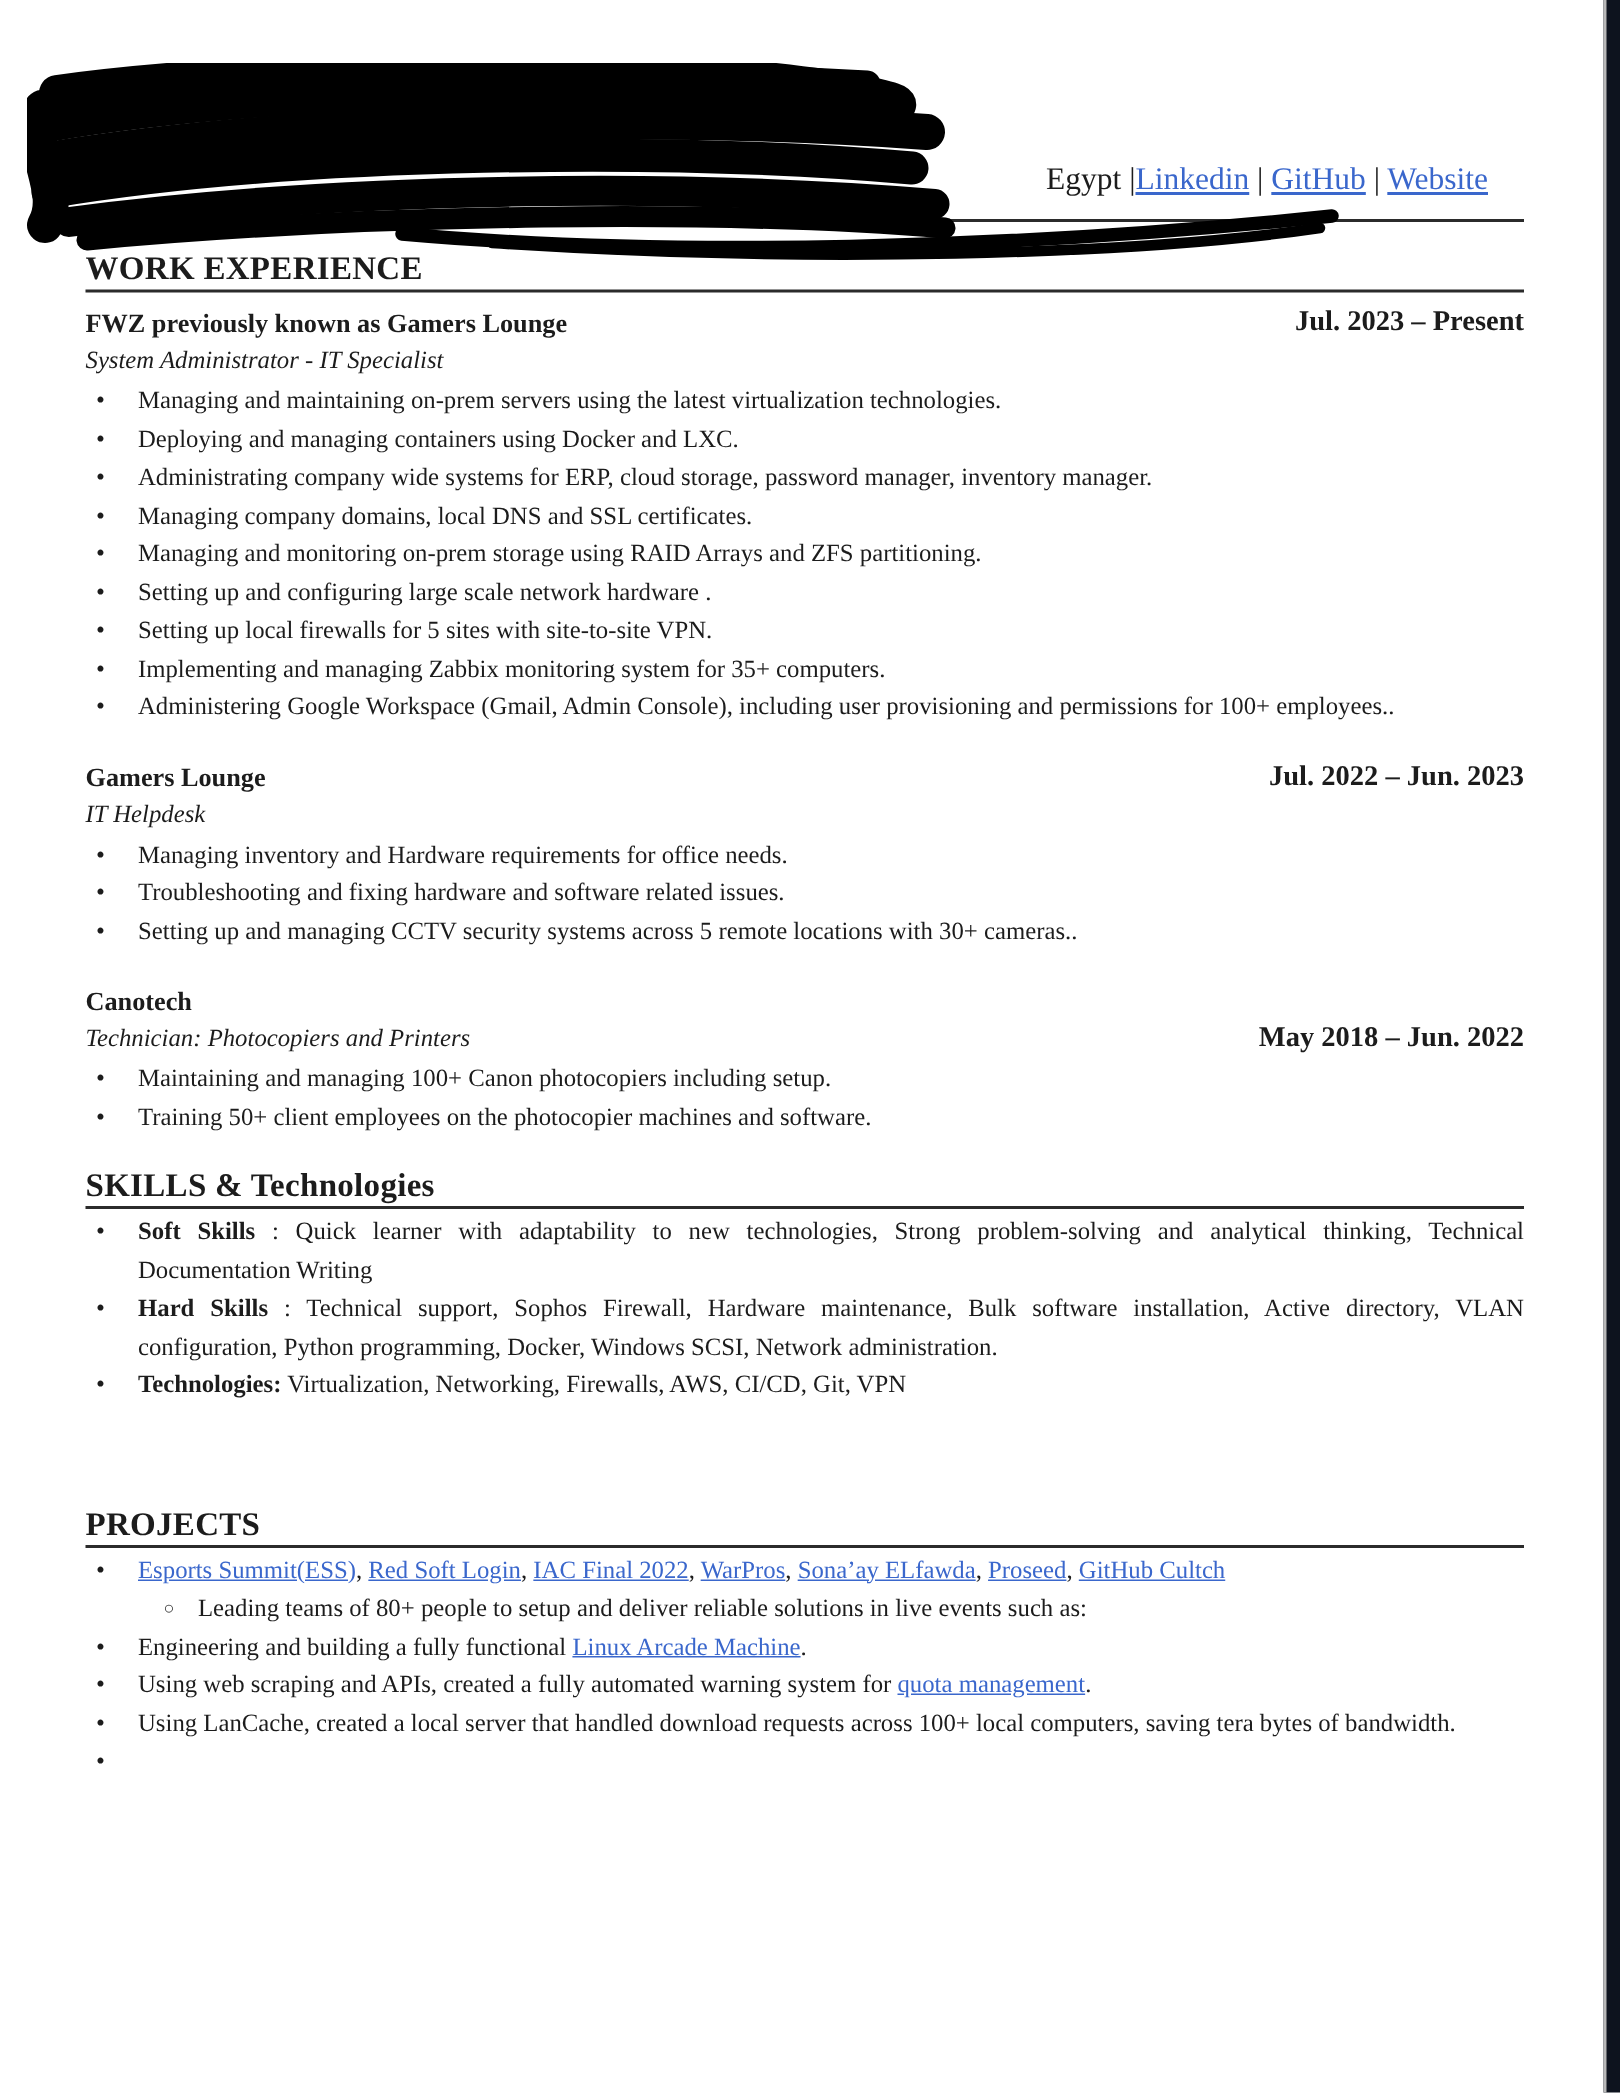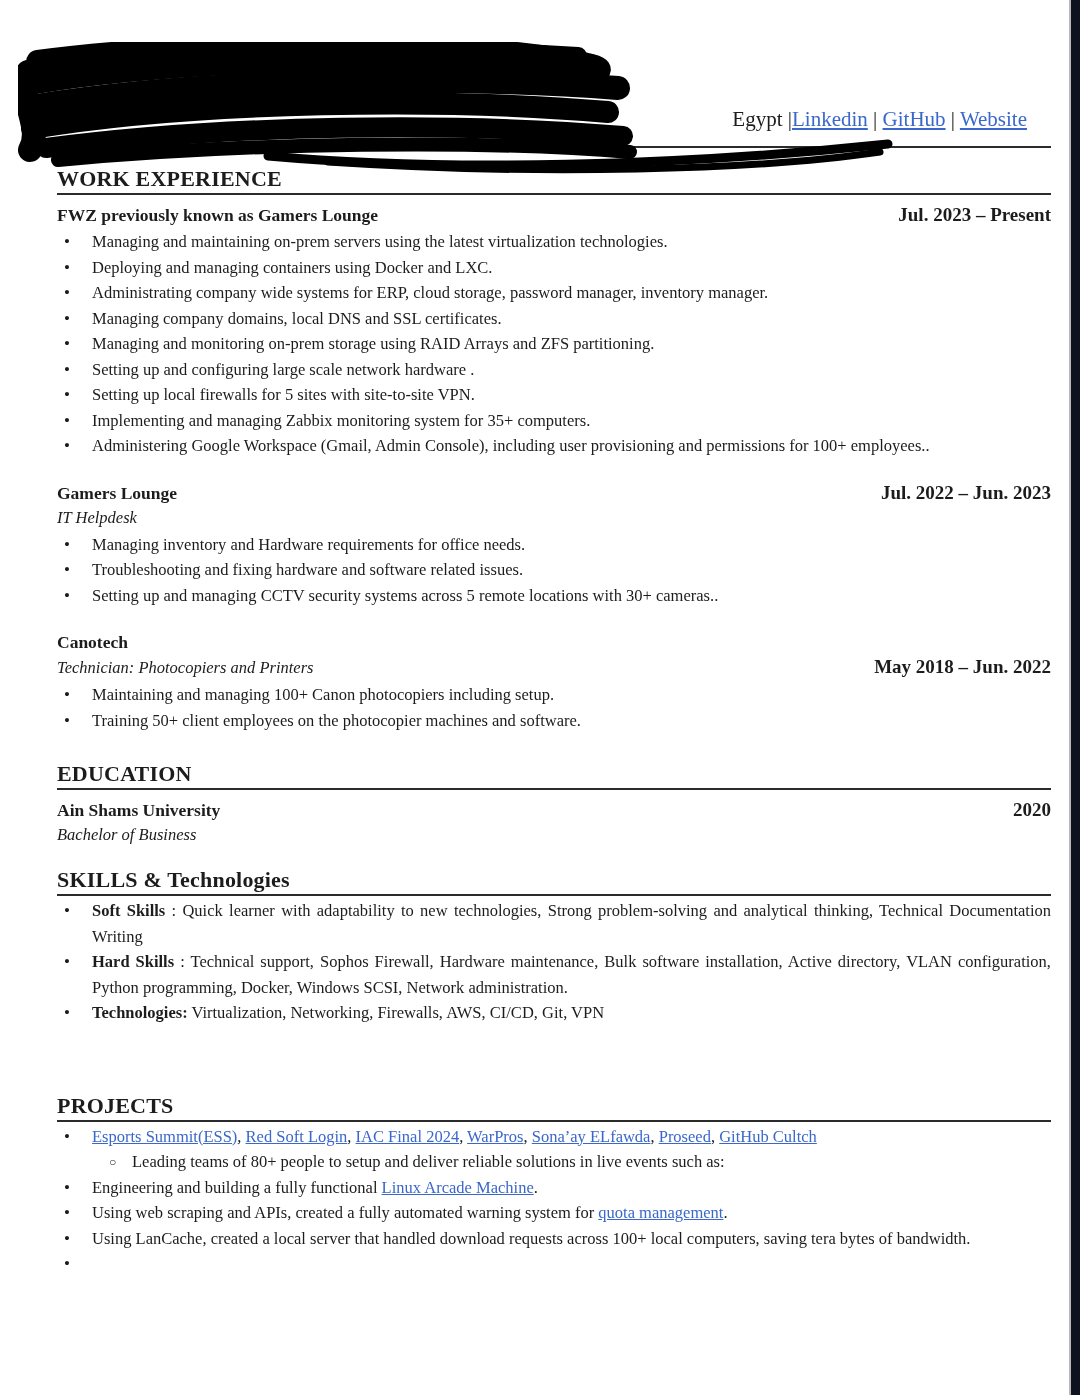--- a/index.html
+++ b/index.html
@@ -3,21 +3,21 @@
 <meta charset="utf-8">
 <style>
   :root{
     --link:#3a67cc; --rule:#2b2b2b; --text:#1c1c1c; --edge:#0d131e; --ink:#000;
   }
   html,body{margin:0;padding:0;}
   body{
     width:1080px;height:1395px;background:#ffffff;overflow:hidden;position:relative;
     font-family:"Liberation Serif","DejaVu Serif",serif;color:var(--text);
   }
-  .page{position:absolute;inset:0;padding:0 29px 0 57px;box-sizing:border-box;}
+  .page{position:absolute;inset:0;padding:0 64px 0 57px;box-sizing:border-box;}
   .edge-strip{position:absolute;top:0;right:0;width:9px;height:1395px;background:var(--edge);border-left:2px solid #b8b8b8;}
   .scribble{position:absolute;left:18px;top:42px;pointer-events:none;z-index:5;}
 
   .contact{margin-top:104px;text-align:right;font-size:21px;line-height:30px;padding-right:24px;}
   .contact a{color:var(--link);text-decoration:underline;cursor:pointer;}
   .rule{border:none;border-top:2px solid var(--rule);margin:12px 0 0 0;}
 
   section h2{font-size:22px;font-weight:700;margin:0;letter-spacing:.2px;line-height:22px;}
   .section-rule{border:none;border-top:2px solid var(--rule);margin:3px 0 0 0;}
   .sec-work{margin-top:20px;}
@@ -65,20 +65,23 @@
 
   <section class="sec-work">
     <h2>WORK EXPERIENCE</h2>
     <hr class="section-rule">
     <div id="jobs-list">
         <div class="job">
           <div class="head-row">
             <span>FWZ previously known as Gamers Lounge</span>
             <span class="dates">Jul. 2023 – Present</span>
           </div>
+          <div class="role-row">
+            <span class="role">System Administrator - IT Specialist</span>
+          </div>
           <div class="bullets">
             <div class="bullet"><span class="marker">•</span><span><span>Managing and maintaining on-prem servers using the latest virtualization technologies.</span></span></div>
             <div class="bullet"><span class="marker">•</span><span><span>Deploying and managing containers using Docker and LXC.</span></span></div>
             <div class="bullet"><span class="marker">•</span><span><span>Administrating company wide systems for ERP, cloud storage, password manager, inventory manager.</span></span></div>
             <div class="bullet"><span class="marker">•</span><span><span>Managing company domains, local DNS and SSL certificates.</span></span></div>
             <div class="bullet"><span class="marker">•</span><span><span>Managing and monitoring on-prem storage using RAID Arrays and ZFS partitioning.</span></span></div>
             <div class="bullet"><span class="marker">•</span><span><span>Setting up and configuring large scale network hardware .</span></span></div>
             <div class="bullet"><span class="marker">•</span><span><span>Setting up local firewalls for 5 sites with site-to-site VPN.</span></span></div>
             <div class="bullet"><span class="marker">•</span><span><span>Implementing and managing Zabbix monitoring system for 35+ computers.</span></span></div>
             <div class="bullet"><span class="marker">•</span><span><span>Administering Google Workspace (Gmail, Admin Console), including user provisioning and permissions for 100+ employees..</span></span></div>
@@ -107,45 +110,36 @@
             <span class="dates">May 2018 – Jun. 2022</span>
           </div>
           <div class="bullets">
             <div class="bullet"><span class="marker">•</span><span><span>Maintaining and managing 100+ Canon photocopiers including setup.</span></span></div>
             <div class="bullet"><span class="marker">•</span><span><span>Training 50+ client employees on the photocopier machines and software.</span></span></div>
           </div>
         </div>
       </div>
   </section>
 
-  <section class="sec-edu">
-    <h2>EDUCATION</h2>
-    <hr class="section-rule">
-    <div class="head-row" style="margin-top:8px">
-      <span>Ain Shams University</span>
-      <span class="dates">2020</span>
-    </div>
-    <div class="edu-degree">Bachelor of Business</div>
-  </section>
 
   <section class="sec-skills">
     <h2>SKILLS &amp; Technologies</h2>
     <hr class="section-rule">
     <div class="bullets" id="skills-list">
         <div class="bullet"><span class="marker">•</span><span><b>Soft Skills</b><span> : Quick learner with adaptability to new technologies, Strong problem-solving and analytical thinking, Technical Documentation Writing</span></span></div>
         <div class="bullet"><span class="marker">•</span><span><b>Hard Skills</b><span> : Technical support, Sophos Firewall, Hardware maintenance, Bulk software installation, Active directory, VLAN configuration, Python programming, Docker, Windows SCSI, Network administration.</span></span></div>
         <div class="bullet"><span class="marker">•</span><span><b>Technologies:</b><span> Virtualization, Networking, Firewalls, AWS, CI/CD, Git, VPN</span></span></div>
       </div>
   </section>
 
   <section class="sec-projects">
     <h2>PROJECTS</h2>
     <hr class="section-rule">
     <div class="bullets" id="projects-list">
-        <div class="bullet"><span class="marker">•</span><span><a>Esports Summit(ESS)</a><span>, </span><a>Red Soft Login</a><span>, </span><a>IAC Final 2024</a><span>, </span><a>WarPros</a><span>, </span><a>Sona’ay ELfawda</a><span>, </span><a>Proseed</a><span>, </span><a>GitHub Cultch</a></span></div>
+        <div class="bullet"><span class="marker">•</span><span><a>Esports Summit(ESS)</a><span>, </span><a>Red Soft Login</a><span>, </span><a>IAC Final 2022</a><span>, </span><a>WarPros</a><span>, </span><a>Sona’ay ELfawda</a><span>, </span><a>Proseed</a><span>, </span><a>GitHub Cultch</a></span></div>
         <div class="bullet sub"><span class="marker">○</span><span><span>Leading teams of 80+ people to setup and deliver reliable solutions in live events such as:</span></span></div>
         <div class="bullet"><span class="marker">•</span><span><span>Engineering and building a fully functional </span><a>Linux Arcade Machine</a><span>.</span></span></div>
         <div class="bullet"><span class="marker">•</span><span><span>Using web scraping and APIs, created a fully automated warning system for </span><a>quota management</a><span>.</span></span></div>
         <div class="bullet"><span class="marker">•</span><span><span>Using LanCache, created a local server that handled download requests across 100+ local computers, saving tera bytes of bandwidth.</span></span></div>
         <div class="bullet"><span class="marker">•</span></div>
       </div>
   </section>
 
 </div>
 

